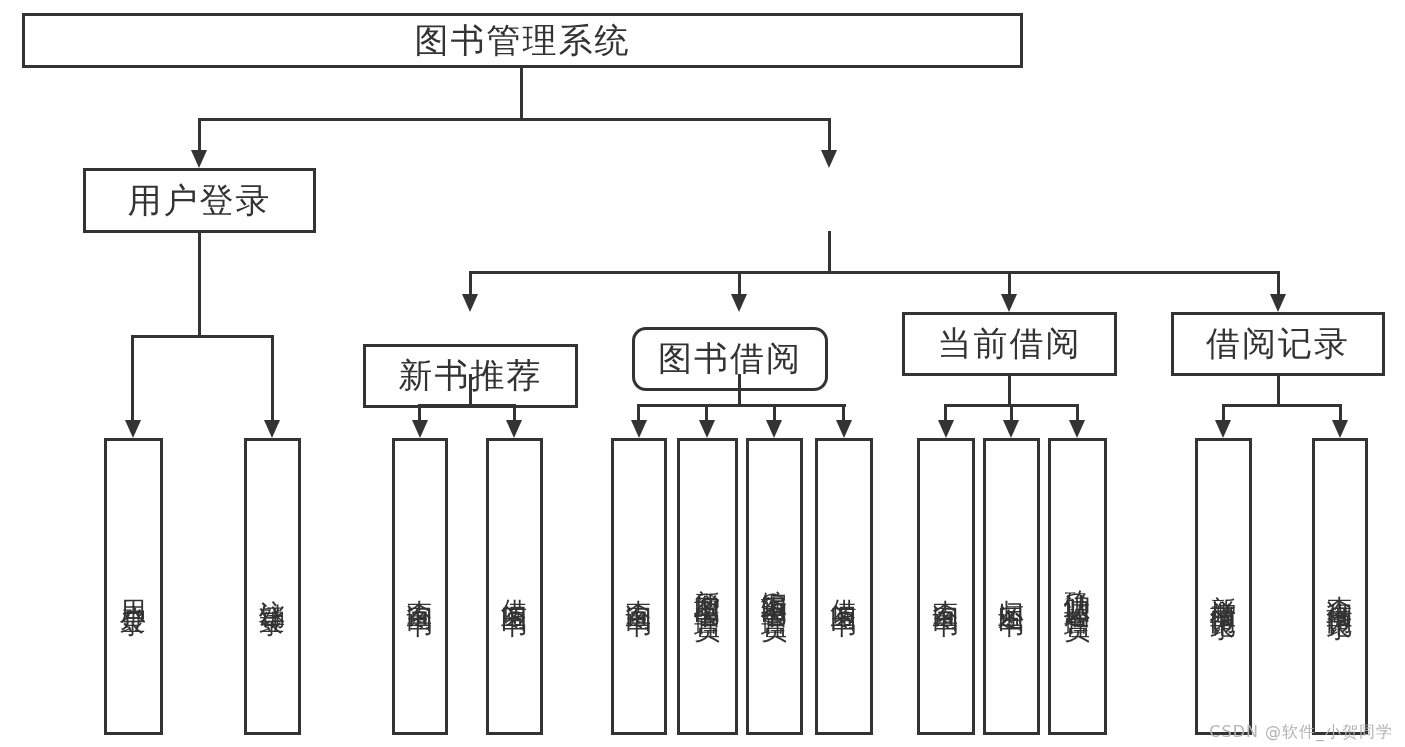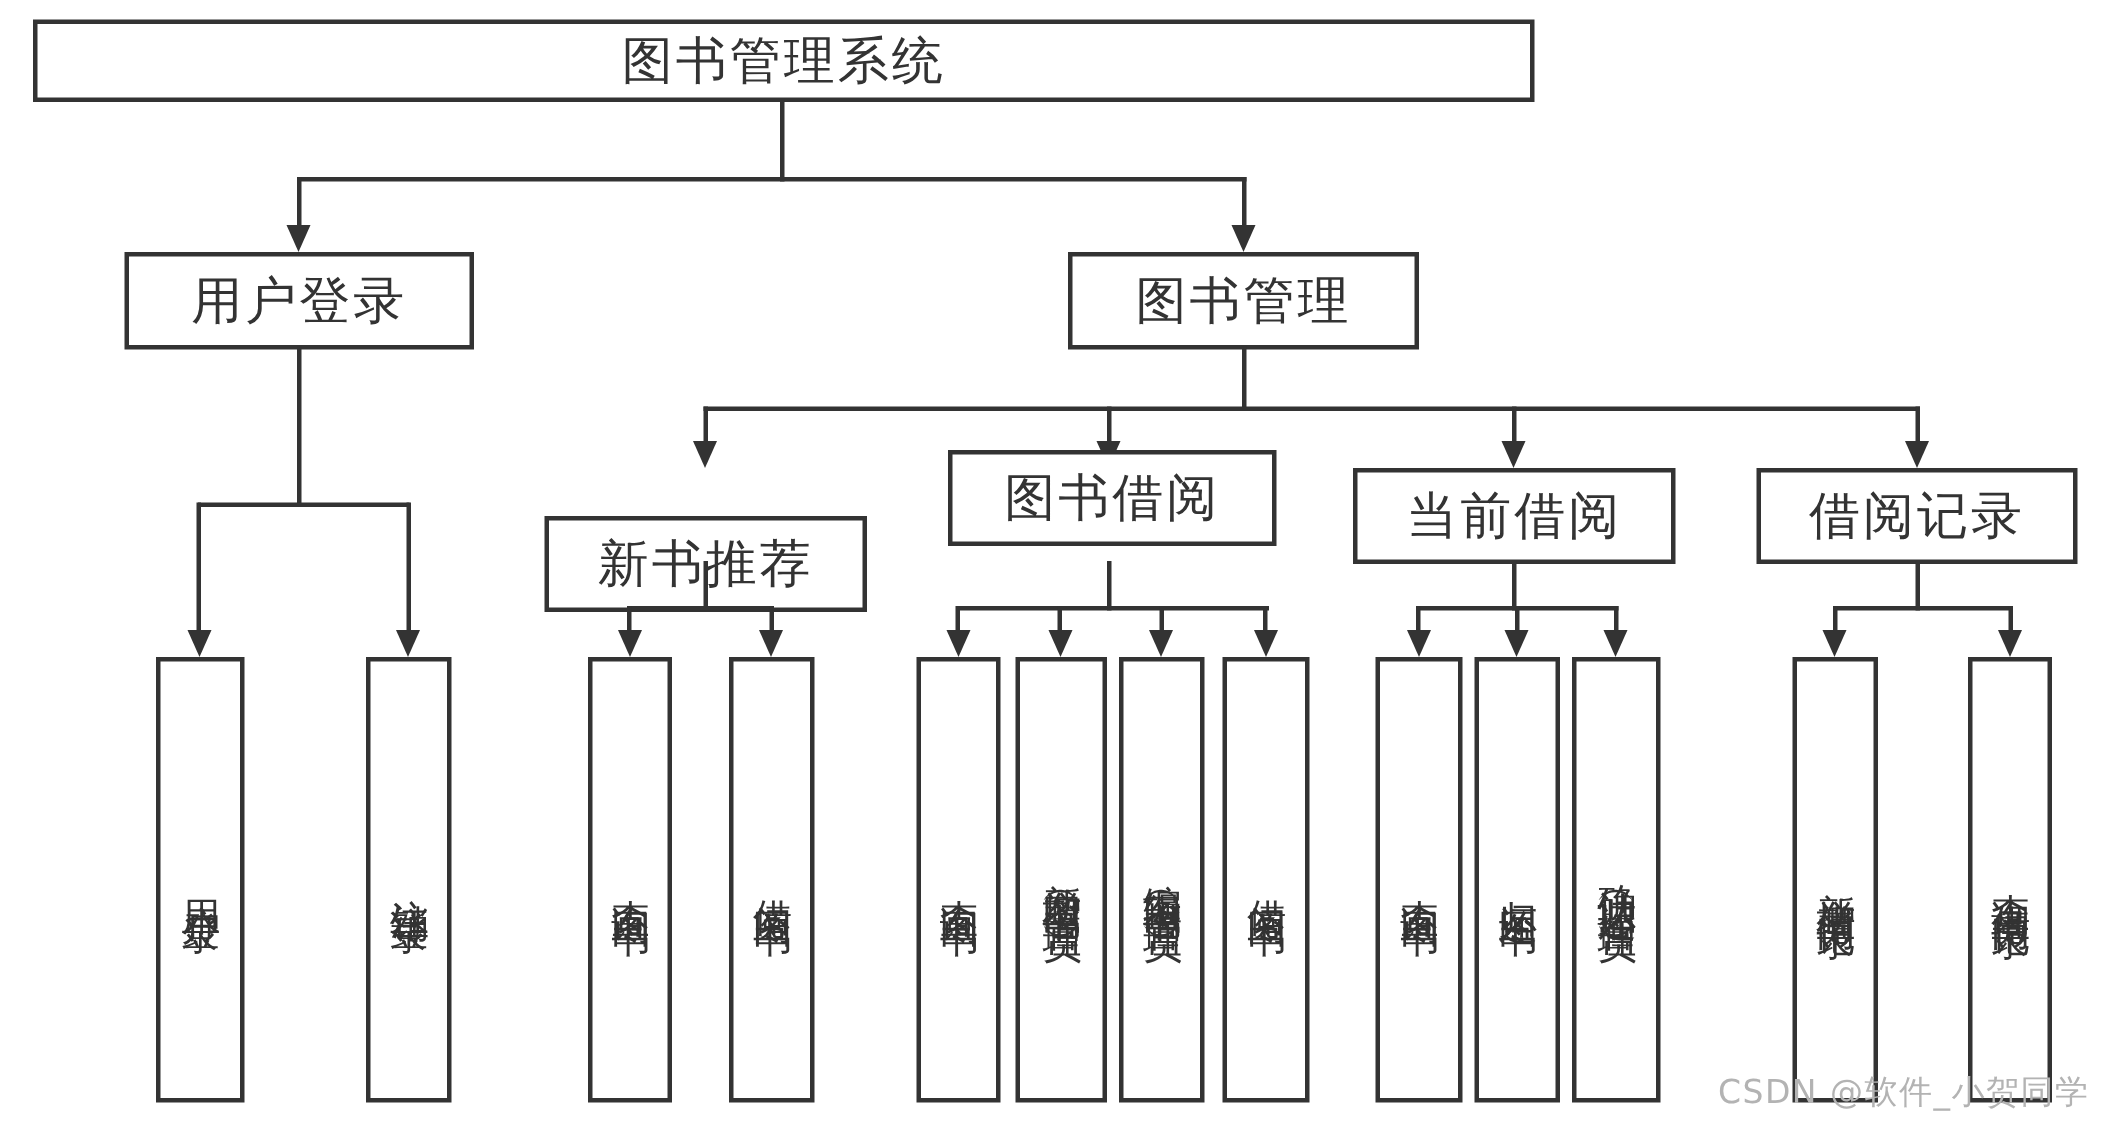--- a/index.html
+++ b/index.html
@@ -54,21 +54,21 @@
     border-left:8px solid transparent;
     border-right:8px solid transparent;
     border-top:18px solid var(--line);
   }
   
   .watermark{
     position:absolute;
     right:12px;
     bottom:4px;
     color:var(--wm);
-    font-size:22px;
+    font-size:16px;
     letter-spacing:1px;
     white-space:nowrap;
     text-align:center;
   }
 </style>
 </head>
 <body>
 
 <div class="canvas">
 
@@ -79,23 +79,20 @@
   <div class="vline" style="left:520px;top:66px;height:55px;"></div>
   <div class="hline" style="left:198px;top:118px;width:633px;"></div>
 
   <div class="vline" style="left:198px;top:118px;height:36px;"></div>
   <div class="arrow" style="left:191px;top:150px;"></div>
   <div class="vline" style="left:828px;top:118px;height:36px;"></div>
   <div class="arrow" style="left:821px;top:150px;"></div>
 
   <div class="box" style="left:83px;top:168px;width:233px;height:65px;">
     <span>用户登录</span>
-  </div>
-  <div class="box" style="left:712px;top:168px;width:234px;height:65px;">
-    <span>图书管理</span>
   </div>
 
   <div class="vline" style="left:198px;top:231px;height:107px;"></div>
   <div class="hline" style="left:132px;top:335px;width:141px;"></div>
   <div class="vline" style="left:131px;top:335px;height:88px;"></div>
   <div class="arrow" style="left:125px;top:420px;"></div>
   <div class="vline" style="left:271px;top:335px;height:88px;"></div>
   <div class="arrow" style="left:264px;top:420px;"></div>
 
   <div class="vline" style="left:828px;top:231px;height:43px;"></div>
@@ -105,21 +102,21 @@
   <div class="vline" style="left:738px;top:271px;height:26px;"></div>
   <div class="arrow" style="left:731px;top:294px;"></div>
   <div class="vline" style="left:1008px;top:271px;height:26px;"></div>
   <div class="arrow" style="left:1001px;top:294px;"></div>
   <div class="vline" style="left:1277px;top:271px;height:26px;"></div>
   <div class="arrow" style="left:1270px;top:294px;"></div>
 
   <div class="box" style="left:363px;top:312px;width:215px;height:64px;margin-top:32px;">
     <span>新书推荐</span>
   </div>
-  <div class="box" style="left:632px;top:300px;width:219px;height:64px;">
+  <div class="box" style="left:632px;top:327px;width:196px;height:64px;border-radius:14px;">
     <span>图书借阅</span>
   </div>
   <div class="box" style="left:902px;top:312px;width:215px;height:64px;">
     <span>当前借阅</span>
   </div>
   <div class="box" style="left:1171px;top:312px;width:214px;height:64px;">
     <span>借阅记录</span>
   </div>
 
   <div class="vline" style="left:469px;top:374px;height:33px;"></div>

